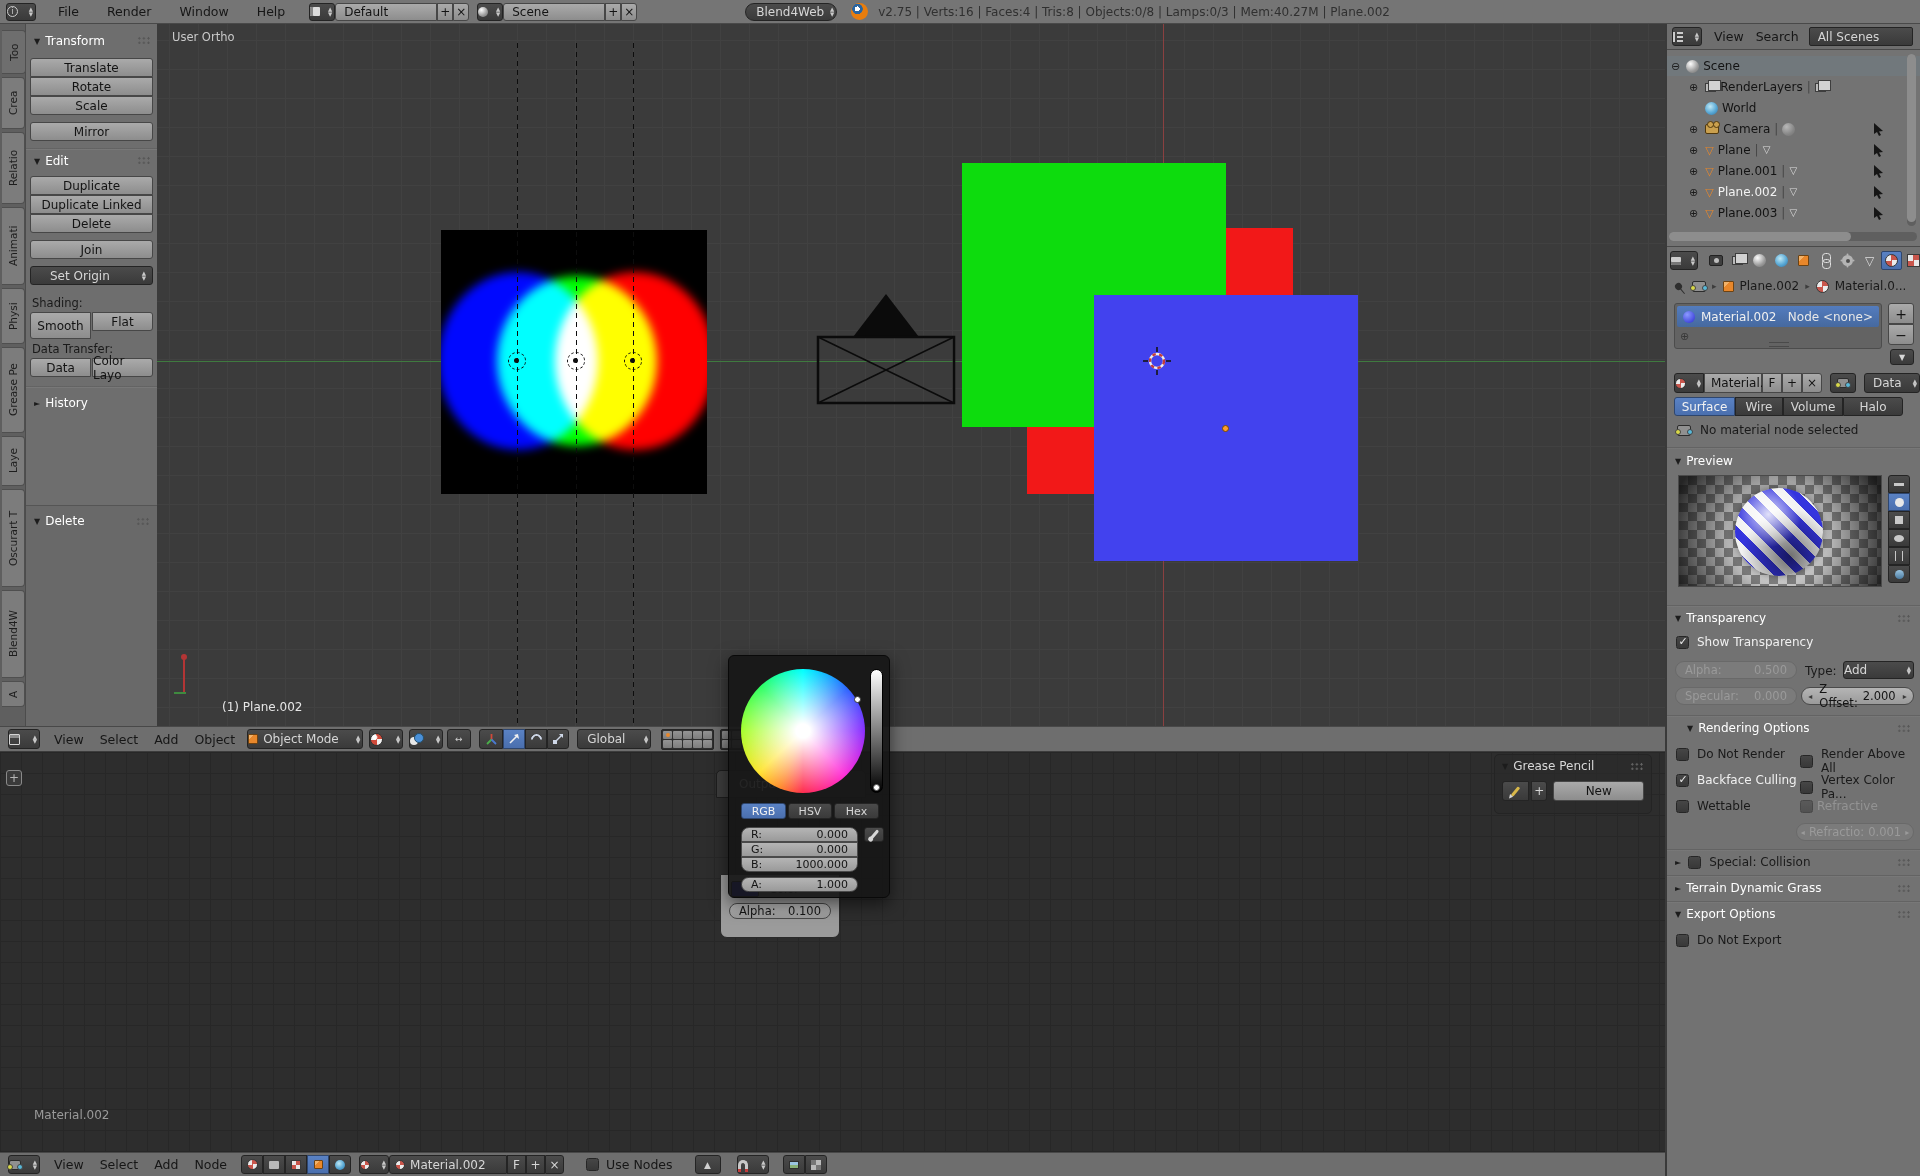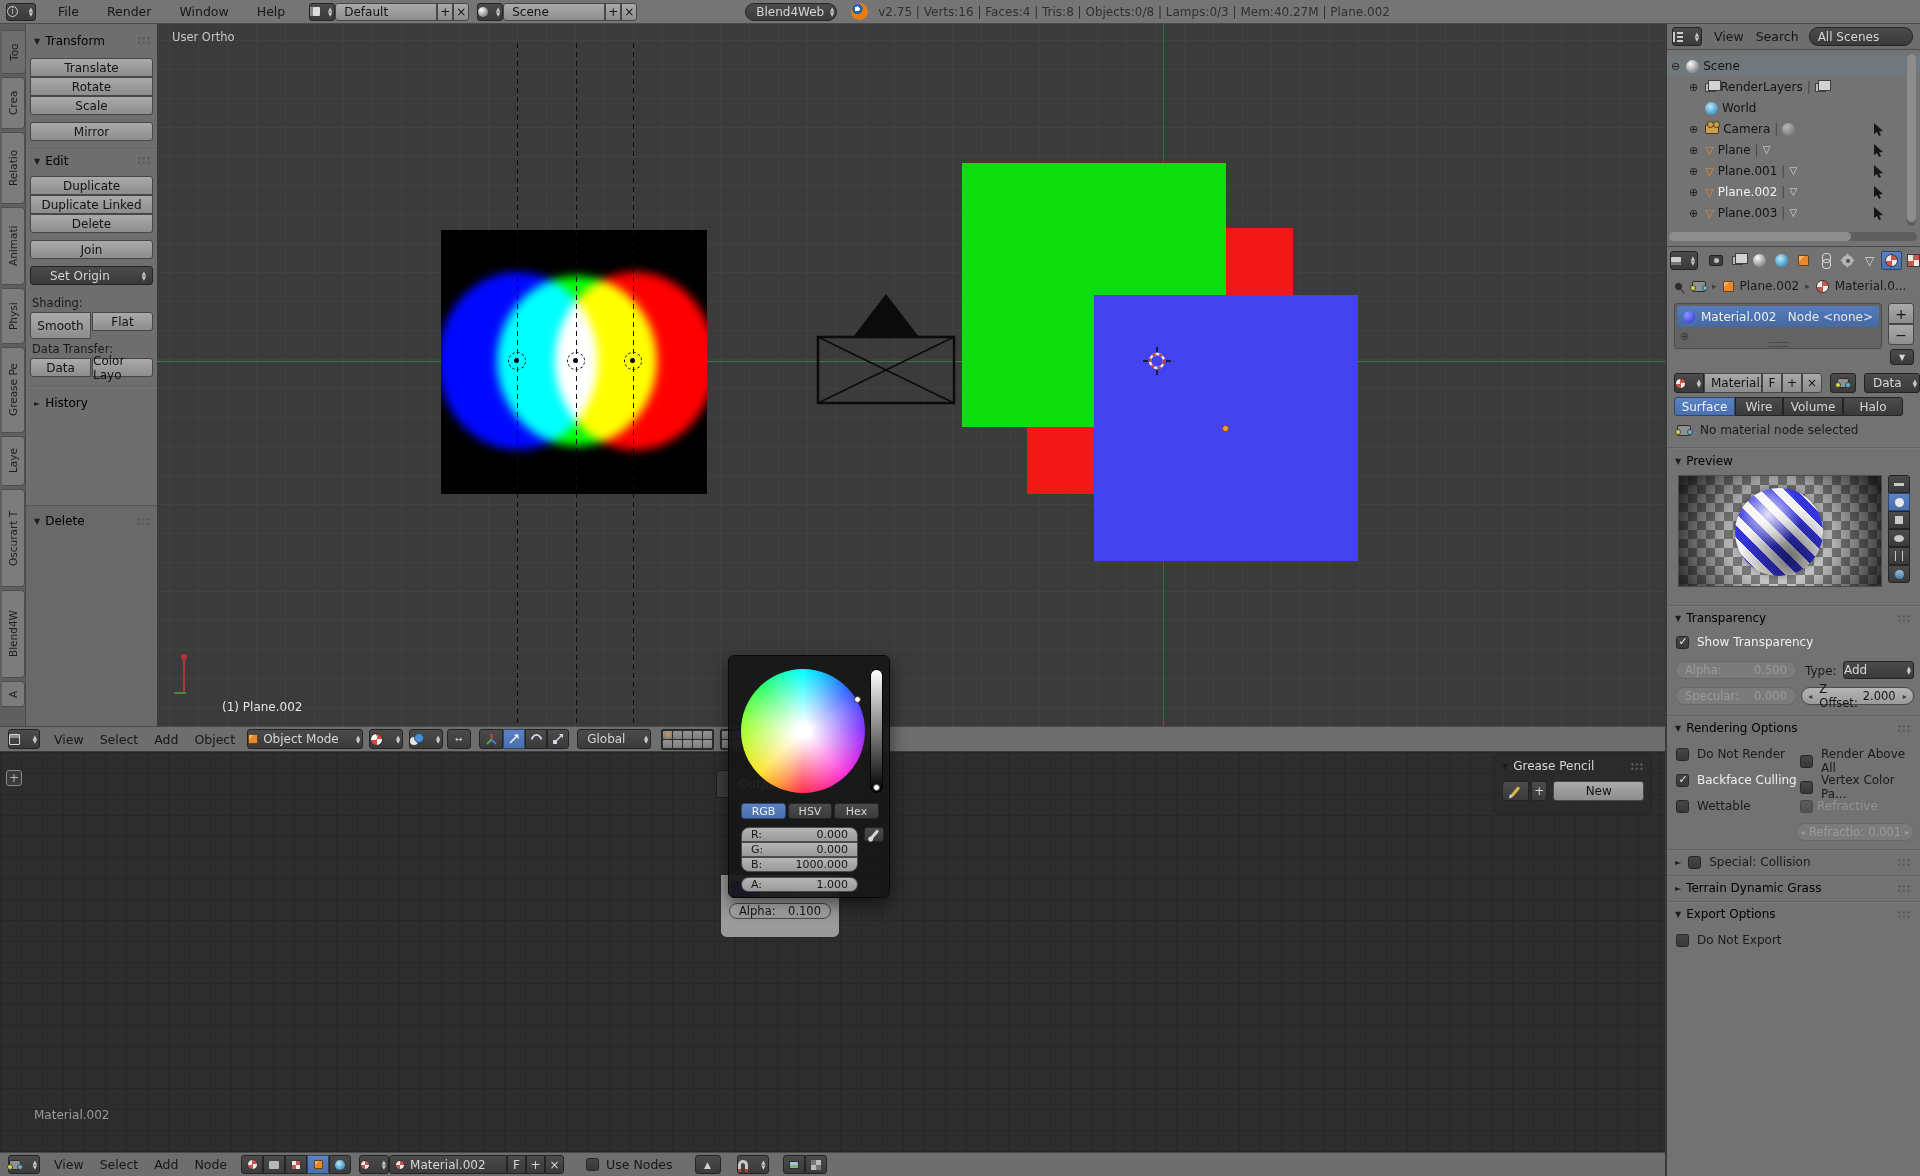--- a/index.html
+++ b/index.html
@@ -6,21 +6,21 @@
 body{background:#1a1a1a;font-family:"DejaVu Sans",sans-serif}
 #screen{position:relative;width:1920px;height:1176px;background:#727272;overflow:hidden;font-size:12px;color:#1a1a1a;cursor:default}
 .abs{position:absolute}
 .flex{display:flex;align-items:center}
 .menu{color:#161616;font-size:12.5px}
 .btn{display:flex;align-items:center;justify-content:center;border-radius:3px;font-size:12px}
 .bl{background:linear-gradient(#aaa,#8d8d8d);border:1px solid #474747;color:#131313}
 .bd{background:linear-gradient(#4b4b4b,#3a3a3a);border:1px solid #242424;color:#d6d6d6}
 .act{background:linear-gradient(#5a82c4,#4a6fae);border:1px solid #2e466e;color:#f2f2f2}
 .spin{display:flex;flex-direction:column;justify-content:center;line-height:4.5px;font-size:5.5px;margin-left:auto;padding:0 2px;color:#c9c9c9}
-.ph{font-size:12px;color:#000000;display:flex;align-items:center}
+.ph{font-size:12px;color:#ffffff;display:flex;align-items:center}
 .tri-d::before{content:"▼";font-size:8px;margin-right:5px;color:#1c1c1c}
 .tri-r::before{content:"►";font-size:8px;margin-right:5px;color:#1c1c1c}
 .grip{width:14px;height:8px;background-image:radial-gradient(circle,#4e4e4e 1px,transparent 1.3px);background-size:4.6px 4.6px;opacity:.75}
 .cb{width:13px;height:13px;border-radius:2.5px;background:linear-gradient(#464646,#383838);border:1px solid #262626;position:relative;flex:none}
 .cb.on::after{content:"✓";position:absolute;left:1.5px;top:-2px;color:#ececec;font-size:11px}
 .cb.dis{opacity:.55}
 .pill{border-radius:9px;display:flex;align-items:center;font-size:11.5px;padding:0 9px}
 .pl{background:linear-gradient(#b5b5b5,#9a9a9a);border:1px solid #4a4a4a;color:#141414}
 .pdis{background:#7b7b7b;border:1px solid #696969;color:#9a9a9a}
 .sep{height:2px;background:linear-gradient(#595959,#828282)}
@@ -465,21 +465,21 @@
           <i style="position:absolute;left:2px;top:4px;width:6px;height:2px;background:#ccc"></i>
           <i style="position:absolute;left:2px;top:8px;width:6px;height:2px;background:#ccc"></i>
         </span>
       <span class="spin">
           <i>▲</i>
           <i>▼</i>
         </span>
     </div>
     <span class="menu" style="margin:0 12px">View</span>
     <span class="menu" style="margin-right:10px">Search</span>
-    <div class="btn bd" style="width:104px;height:19px;justify-content:flex-start;padding-left:8px;border-radius:9px">All Scenes</div>
+    <div class="btn bd" style="width:104px;height:19px;justify-content:flex-start;padding-left:8px;border-radius:2px">All Scenes</div>
   </div>
   <div class="abs" style="left:1667px;top:50px;width:253px;height:196px;background:#737373;overflow:hidden">
     <div class="abs" style="left:1694px"></div>
     <div class="olrow abs" style="left:0;top:6px;width:253px;background:rgba(110,130,140,.35)">
       <span class="exp" style="margin-left:4px">⊖</span>
       <span class="ballico" style="margin-left:6px"></span>
       <span class="oltxt">Scene</span>
     </div>
     <div class="olrow abs" style="left:0;top:27px;width:253px">
       <span class="exp" style="margin-left:22px">⊕</span>
@@ -712,21 +712,21 @@
         <span>0.000</span>
       </div>
     <div class="pill pl" style="position:absolute;left:134px;top:440px;width:113px;height:18px;justify-content:center;gap:5px">
         <span style="font-size:8px;color:#3a3a3a;margin-right:2px">◂</span>
         <span>Z Offset:</span>
         <span>2.000</span>
         <span style="font-size:8px;color:#3a3a3a;margin-left:2px">▸</span>
       </div>
     <div class="sep abs" style="left:0;top:468px;width:253px"></div>
 
-    <div class="abs ph tri-d" style="left:8px;top:474px">Rendering Options</div>
+    <div class="abs ph tri-d" style="left:20px;top:474px">Rendering Options</div>
     <div class="abs grip" style="left:230px;top:477px"></div>
     <div class="flex" style="position:absolute;left:9px;top:500px;gap:8px">
         <span class="cb"></span>
         <span>Do Not Render</span>
       </div>
     <div class="flex" style="position:absolute;left:133px;top:500px;gap:8px">
         <span class="cb"></span>
         <span>Render Above All</span>
       </div>
     <div class="flex" style="position:absolute;left:9px;top:526px;gap:8px">

